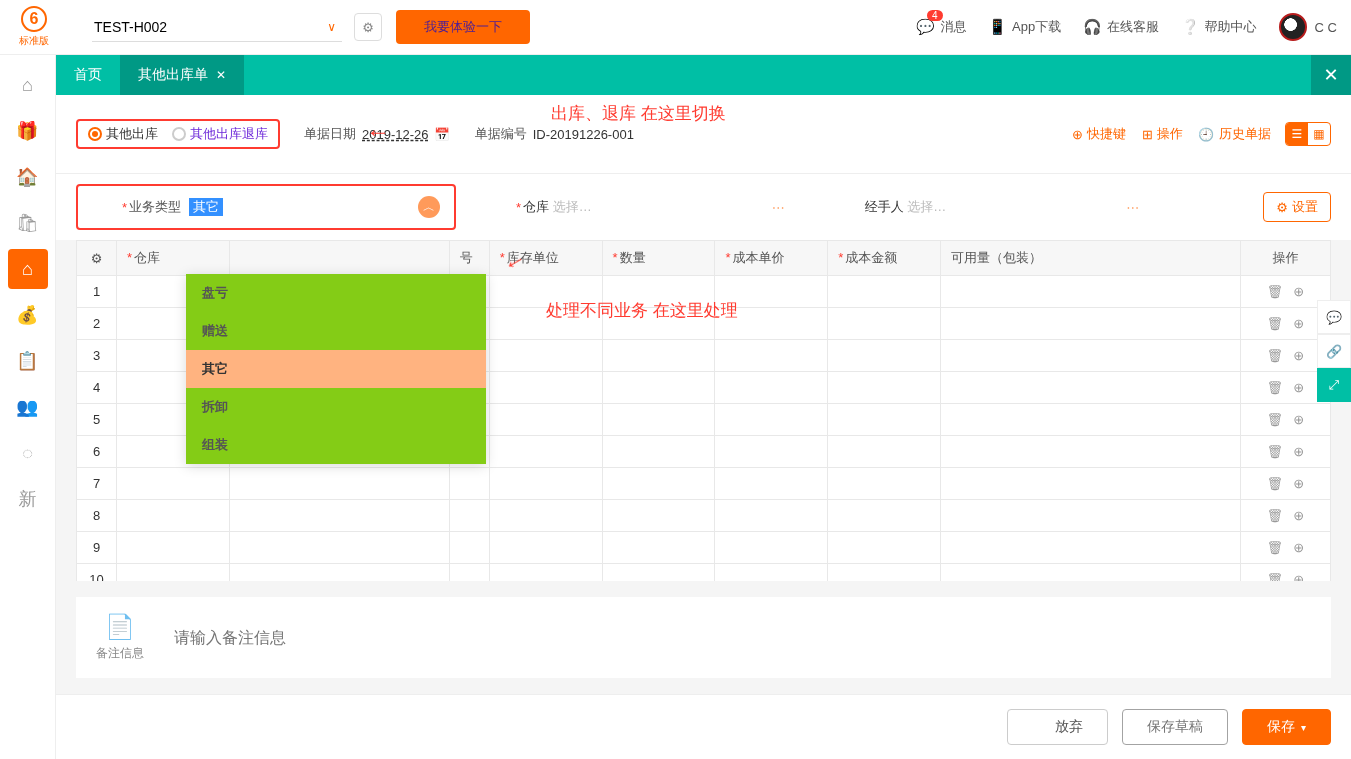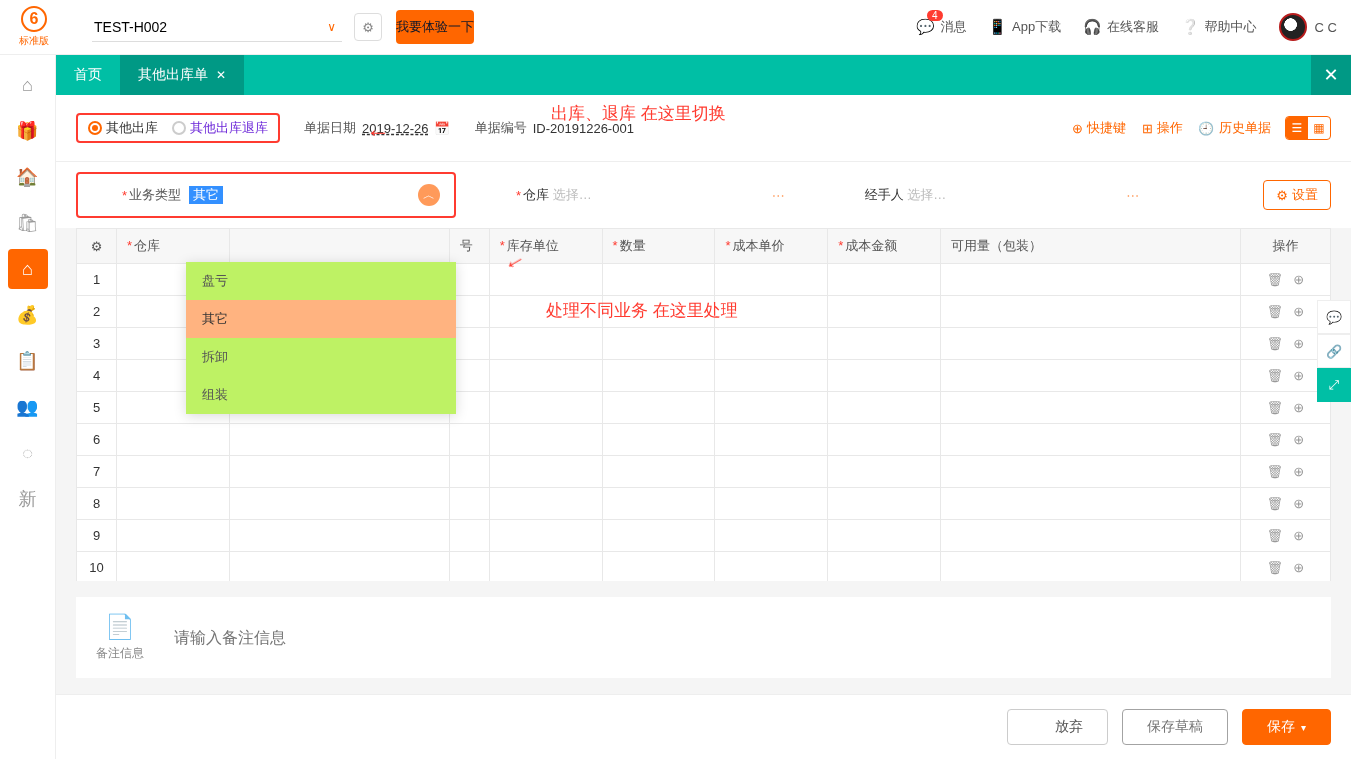--- a/index.html
+++ b/index.html
@@ -7,21 +7,21 @@
 
 
 .top-header { height: 55px; background: #fff; display: flex; align-items: center; padding: 0 14px; border-bottom: 1px solid #eee; }
 .logo-box { display: flex; flex-direction: column; align-items: center; width: 40px; }
 .logo-circle { width: 26px; height: 26px; border: 2px solid #ff6600; border-radius: 50%; color: #ff6600; font-weight: bold; display: flex; align-items: center; justify-content: center; font-size: 16px; }
 .logo-label { color: #ff6600; font-size: 10px; margin-top: 2px; }
 .search-box { margin-left: 38px; display: flex; align-items: center; width: 250px; border-bottom: 1px solid #ddd; }
 .search-input { border: none; outline: none; flex: 1; font-size: 14px; padding: 6px 2px; }
 .search-chevron { color: #ff6600; font-size: 12px; padding: 0 6px; }
 .gear-btn { margin-left: 12px; color: #888; width: 28px; height: 28px; display: flex; align-items: center; justify-content: center; border: 1px solid #ddd; border-radius: 4px; cursor: pointer; }
-.primary-cta { margin-left: 14px; background: #ff6600; color: #0f172a; border: none; border-radius: 4px; padding: 8px 0; font-size: 13px; cursor: pointer; }
+.primary-cta { margin-left: 14px; background: #ff6600; color: #4c1d95; border: none; border-radius: 4px; padding: 8px 28px; font-size: 13px; cursor: pointer; }
 .header-spacer { flex: 1; }
 .header-item { display: flex; align-items: center; color: #555; margin-left: 22px; cursor: pointer; font-size: 13px; position: relative; }
 .header-icon { margin-right: 5px; font-size: 15px; }
 .badge { position: absolute; top: -8px; left: 10px; background: #ff3b30; color: #fff; border-radius: 8px; font-size: 10px; padding: 0 4px; min-width: 16px; text-align: center; }
 .avatar { width: 28px; height: 28px; border-radius: 50%; background: radial-gradient(circle at 40% 40%, #fff 30%, #222 32%); border: 2px solid #b71c1c; margin-right: 8px; }
 
 
 .shell { display: flex; height: calc(100vh - 55px); }
 .left-sidebar { width: 56px; background: #fff; border-right: 1px solid #eee; display: flex; flex-direction: column; align-items: center; padding-top: 10px; }
 .side-icon { width: 40px; height: 40px; display: flex; align-items: center; justify-content: center; color: #999; font-size: 18px; margin-bottom: 6px; cursor: pointer; border-radius: 4px; }
@@ -30,21 +30,21 @@
 
 
 .tabs { height: 40px; background: #00bfa5; display: flex; align-items: stretch; }
 .tab { padding: 0 18px; display: flex; align-items: center; color: #fff; cursor: pointer; font-size: 14px; }
 .tab.active { background: #009985; }
 .tab-close { margin-left: 8px; font-size: 12px; }
 .tabs-spacer { flex: 1; }
 .tabs-close-all { width: 40px; display: flex; align-items: center; justify-content: center; color: #fff; background: #009985; cursor: pointer; font-size: 18px; }
 
 
-.toolbar1 { background: #fff; padding: 18px 20px; display: flex; align-items: center; border-bottom: 1px solid #eee; }
+.toolbar1 { background: #fff; padding: 24px 20px; display: flex; align-items: center; border-bottom: 1px solid #eee; }
 .radio-group { border: 2px solid #ff3b30; border-radius: 4px; padding: 4px 10px; display: flex; align-items: center; }
 .radio-item { display: flex; align-items: center; margin-right: 14px; cursor: pointer; }
 .radio-item:last-child { margin-right: 0; }
 .radio-circle { width: 14px; height: 14px; border: 2px solid #ccc; border-radius: 50%; margin-right: 4px; display: flex; align-items: center; justify-content: center; }
 .radio-circle.checked { border-color: #ff6600; }
 .radio-dot { width: 6px; height: 6px; background: #ff6600; border-radius: 50%; }
 .radio-label.muted { color: #6d28d9; }
 .field-label { color: #555; margin-left: 24px; margin-right: 6px; }
 .date-val { text-decoration: underline; text-decoration-style: dashed; }
 .cal-icon { color: #ff6600; margin-left: 6px; }
@@ -67,21 +67,21 @@
 .req-star { color: #ff3b30; margin-right: 2px; }
 .biz-label { color: #555; margin-right: 8px; }
 .biz-value { background: #3390ff; color: #fff; padding: 0 4px; }
 .biz-chevron { margin-left: auto; width: 22px; height: 22px; background: #ff9a5a; color: #fff; border-radius: 50%; display: flex; align-items: center; justify-content: center; font-size: 12px; }
 .field-group { display: flex; align-items: center; margin-left: 60px; }
 .placeholder-text { color: #bbb; }
 .more-dots { color: #ff9a5a; margin-left: 180px; cursor: pointer; }
 .settings-btn { margin-left: auto; border: 1px solid #ff6600; color: #ff6600; background: #fff; border-radius: 4px; padding: 5px 12px; cursor: pointer; display: flex; align-items: center; }
 
 
-.dropdown { position: absolute; left: 130px; top: 100px; width: 270px; background: #bef264; box-shadow: 0 2px 12px rgba(0,0,0,.15); z-index: 10; }
+.dropdown { position: absolute; left: 130px; top: 100px; width: 300px; background: #84cc16; box-shadow: 0 2px 12px rgba(0,0,0,.15); z-index: 10; font-weight: bold; }
 .dropdown-item { padding: 10px 16px; cursor: pointer; color: #555; }
 .dropdown-item.selected { background: #ffb380; color: #333; }
 
 
 .table-wrap { flex: 1; background: #fff; margin: 0 20px; overflow: auto; }
 table { border-collapse: collapse; width: 100%; table-layout: fixed; }
 th, td { border: 1px solid #e8e8e8; padding: 8px 10px; font-size: 13px; text-align: left; background: #fff; }
 th { background: #f7f7f7; color: #555; font-weight: normal; }
 th .req-star { color: #ff3b30; }
 .col-idx { width: 40px; text-align: center; }
@@ -237,20 +237,21 @@
         <span class="placeholder-text">选择…</span>
         <span class="more-dots">⋯</span>
       </div>
       <div class="settings-btn">
         <span style="margin-right:4px">⚙</span>
         <span>设置</span>
       </div>
 
       <div class="dropdown" id="biz-dropdown">
           <div class="dropdown-item">盘亏</div>
+          <div class="dropdown-item">赠送</div>
           <div class="dropdown-item selected">其它</div>
           <div class="dropdown-item">拆卸</div>
           <div class="dropdown-item">组装</div>
         </div>
     </div>
 
     <div class="table-wrap">
       <table>
         <thead>
           <tr>

